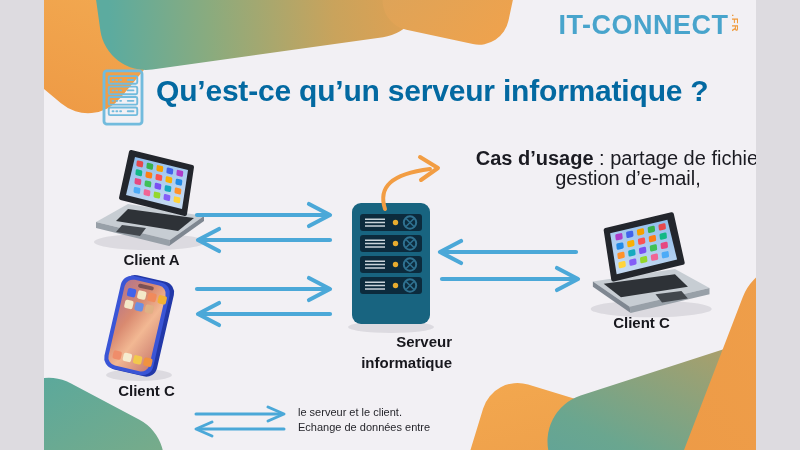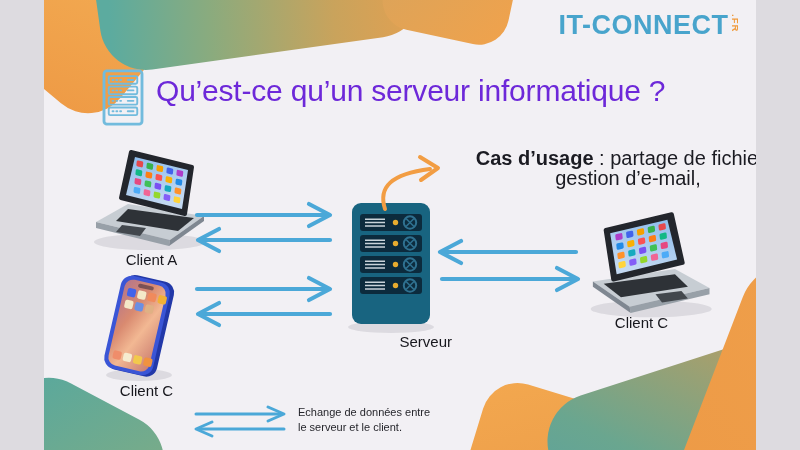--- a/index.html
+++ b/index.html
@@ -25,30 +25,30 @@
 
   
   .logo{position:absolute;top:12px;right:16px;display:flex;align-items:flex-start;z-index:2;}
   .logo-text{font-size:27px;font-weight:800;color:#48a4cc;letter-spacing:.5px;line-height:1;}
   .logo-tld{writing-mode:vertical-rl;font-size:9.5px;font-weight:800;color:#f09b3d;
     letter-spacing:1px;margin-left:2px;margin-top:2px;line-height:1;}
 
   
   .header-icon{position:absolute;left:57px;top:69px;z-index:2;}
   .page-title{position:absolute;left:112px;top:74px;z-index:2;margin:0;
-    font-size:30px;font-weight:400;color:#6d28d9;letter-spacing:-.2px;white-space:nowrap;}
+    font-size:30px;font-weight:700;color:#0369a1;letter-spacing:-.2px;white-space:nowrap;}
 
   
   .overlay{position:absolute;left:0;top:0;z-index:1;pointer-events:none;}
   .arr{stroke:#4ba8d8;stroke-width:4.2;fill:none;stroke-linecap:round;stroke-linejoin:round;}
   .arr-sm{stroke:#4ba8d8;stroke-width:3;fill:none;stroke-linecap:round;stroke-linejoin:round;}
   .arr-orange{stroke:#f29d43;stroke-width:4;fill:none;stroke-linecap:round;stroke-linejoin:round;}
 
   
-  .node-label{position:absolute;z-index:2;font-weight:400;font-size:15px;color:#17171d;text-align:center;}
+  .node-label{position:absolute;z-index:2;font-weight:700;font-size:15px;color:#17171d;text-align:center;}
   .lbl-client-a{left:60px;top:251px;width:95px;}
   .lbl-client-phone{left:55px;top:382px;width:95px;}
   .lbl-server{left:288px;top:331px;width:120px;line-height:21px;text-align:right;}
   .lbl-client-c{left:550px;top:314px;width:95px;}
 
   
   .usage{position:absolute;left:402px;top:148px;width:364px;z-index:2;text-align:center;
     font-size:20px;line-height:20px;color:#1b1b22;}
   .usage b{font-weight:800;}
 
@@ -234,25 +234,26 @@
         <polyline points="224,407 240,414 224,421"></polyline>
       <line x1="240" y1="429" x2="156" y2="429"></line>
         <polyline points="168,422 152,429 168,436"></polyline>
     </g>
   </svg>
 
   <div class="node-label lbl-client-a">Client A</div>
   <div class="node-label lbl-client-phone">Client C</div>
   <div class="node-label lbl-server">
     <div>Serveur</div>
+    <div>informatique</div>
   </div>
   <div class="node-label lbl-client-c">Client C</div>
 
   <div class="usage">
     <b>Cas d’usage</b><span> : partage de fichiers, gestion d’e-mail,</span><br>
   </div>
 
   <div class="legend-text">
+    <div>le serveur et le client.</div>
     <div>Echange de données entre</div>
-    <div>le serveur et le client.</div>
   </div>
 
 </div>
 
 </body></html>

